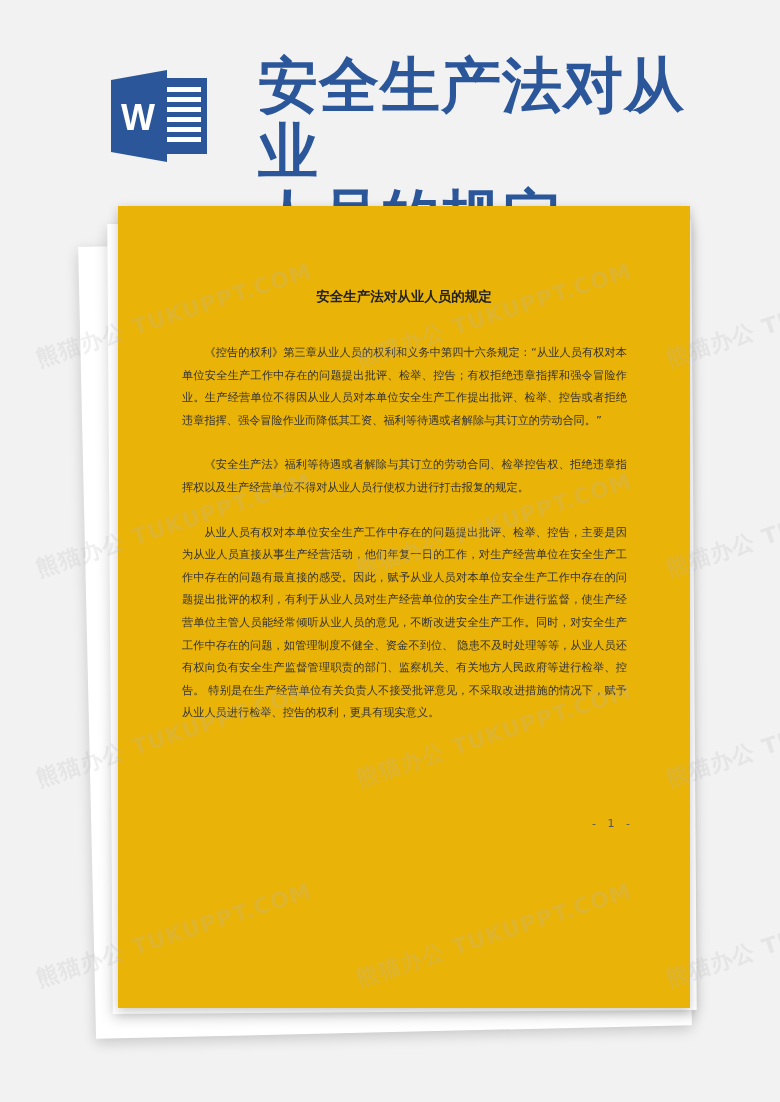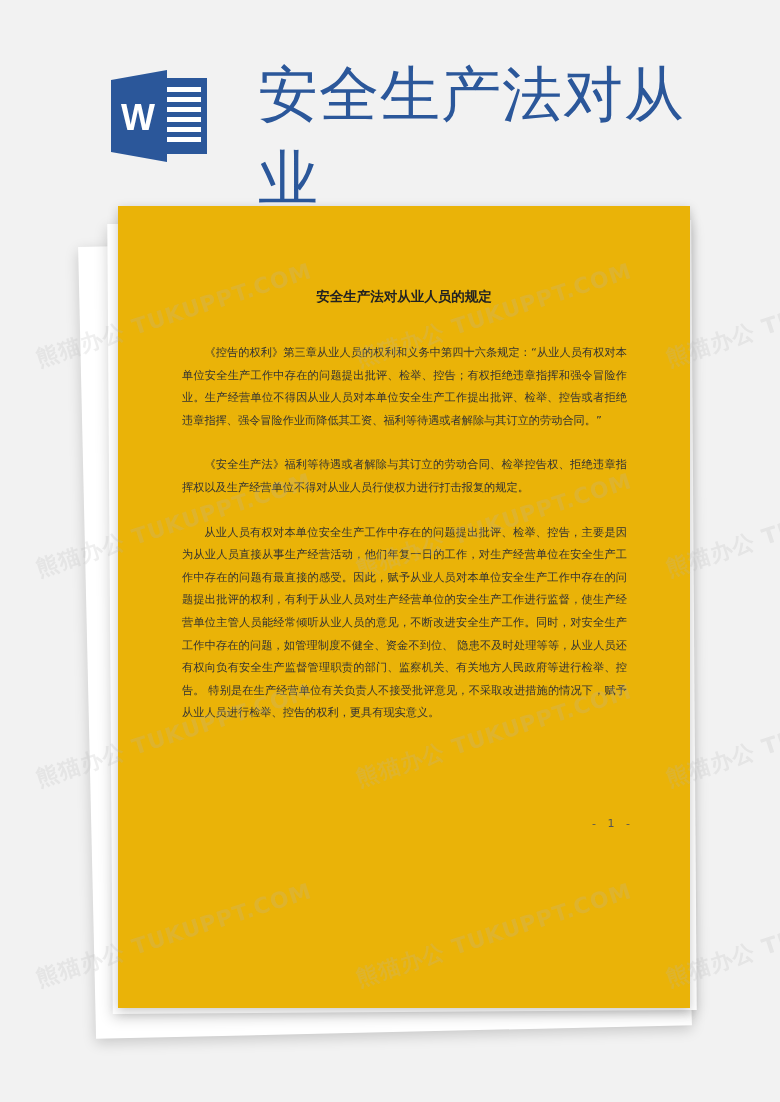--- a/index.html
+++ b/index.html
@@ -26,23 +26,23 @@
       top: 68px;
       width: 100px;
       height: 96px;
     }
     .big-title {
       position: absolute;
       left: 258px;
       top: 52px;
       width: 470px;
       font-family: "DejaVu Serif", "Liberation Serif", serif;
-      font-weight: normal;
+      font-weight: bold;
       font-size: 60px;
-      line-height: 84px;
+      line-height: 66px;
       color: #2b579a;
       letter-spacing: 1px;
     }
     .paper-back {
       position: absolute;
       background: #ffffff;
       box-shadow: 0 4px 14px rgba(0,0,0,0.18);
     }
     .paper-back.b1 {
       left: 96px;

